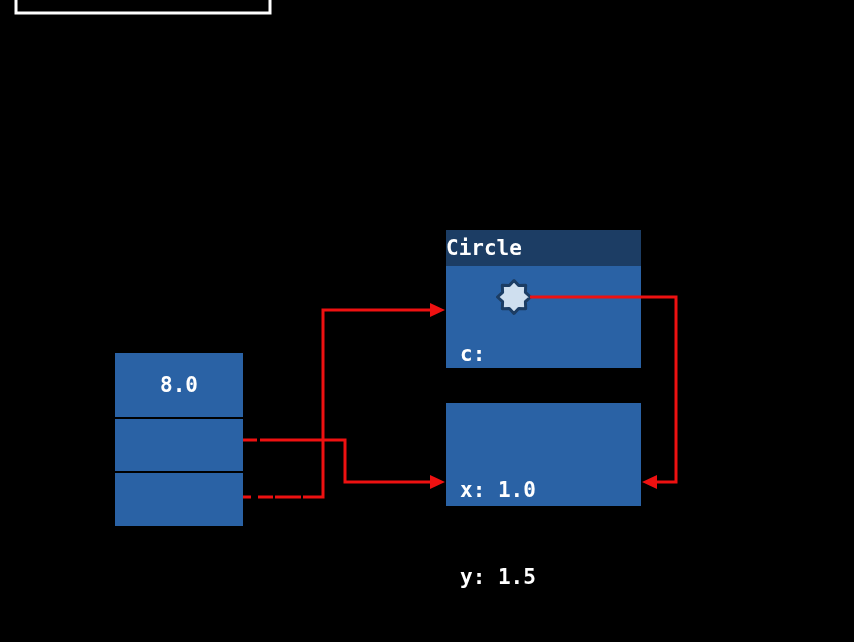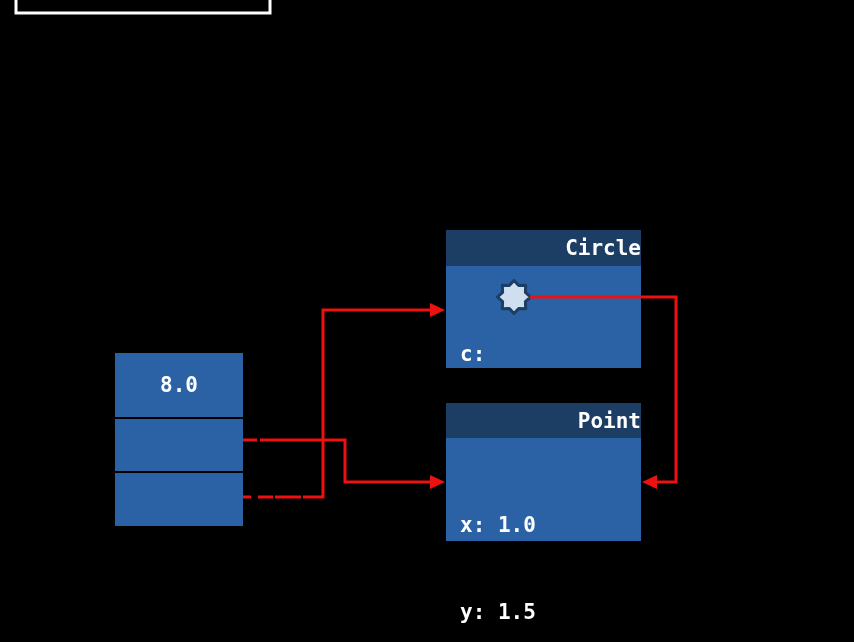--- a/index.html
+++ b/index.html
@@ -25,21 +25,21 @@
   .stack{left:115px;top:353px;width:128px;height:173px;display:flex;flex-direction:column;}
   .stack .cell{background:var(--c-object_body);display:flex;align-items:center;justify-content:center;
     font-size:21px;}
   .cell-1{height:68px;}
   .cell-2{height:56px;border-top:2px solid var(--c-cell_divider);}
   .cell-3{height:56px;border-top:2px solid var(--c-cell_divider);}
   
   .objbox{width:195px;}
   .obj-circle{left:446px;top:230px;}
   .obj-point{left:446px;top:403px;}
-  .obj-header{background:var(--c-object_header);display:flex;align-items:center;justify-content:flex-end;
+  .obj-header{background:var(--c-object_header);display:flex;align-items:center;justify-content:flex-start;
     font-size:21px;color:var(--c-text);}
   .obj-circle .obj-header{height:36px;}
   .obj-point  .obj-header{height:35px;}
   .obj-body{background:var(--c-object_body);font-size:21px;line-height:29px;
     padding-left:14px;white-space:pre;}
   .obj-circle .obj-body{height:86px;padding-top:16px;}
   .obj-point  .obj-body{height:88px;padding-top:15px;}
   
   #overlay{position:absolute;left:0;top:0;width:854px;height:642px;pointer-events:none;}
   .edge{fill:none;stroke:var(--c-arrow);stroke-width:3;}
@@ -72,23 +72,20 @@
     <div class="obj-header">
       <span>Circle</span>
     </div>
     <div class="obj-body">
       <div>c:</div>
       <div>r: 8.0</div>
     </div>
   </div>
 
   <div class="abs objbox obj-point">
-    <div class="obj-header">
-      <span>Point</span>
-    </div>
     <div class="obj-body">
       <div>x: 1.0</div>
       <div>y: 1.5</div>
     </div>
   </div>
 
   <svg id="overlay" viewBox="0 0 854 642">
     <polygon class="star" points="514,280.5 509.3,285.6 502.3,285.3 502.6,292.3 497.5,297 502.6,301.7 502.3,308.7 509.3,308.4 514,313.5 518.7,308.4 525.7,308.7 525.4,301.7 530.5,297 525.4,292.3 525.7,285.3 518.7,285.6"></polygon>
   <path d="M 243 497 H 323 V 310 H 432" stroke-dasharray="8 7 15 2 26 2 9999" class="edge"></path>
       <polygon points="445,310 430,303 430,317" class="edge-head"></polygon>

